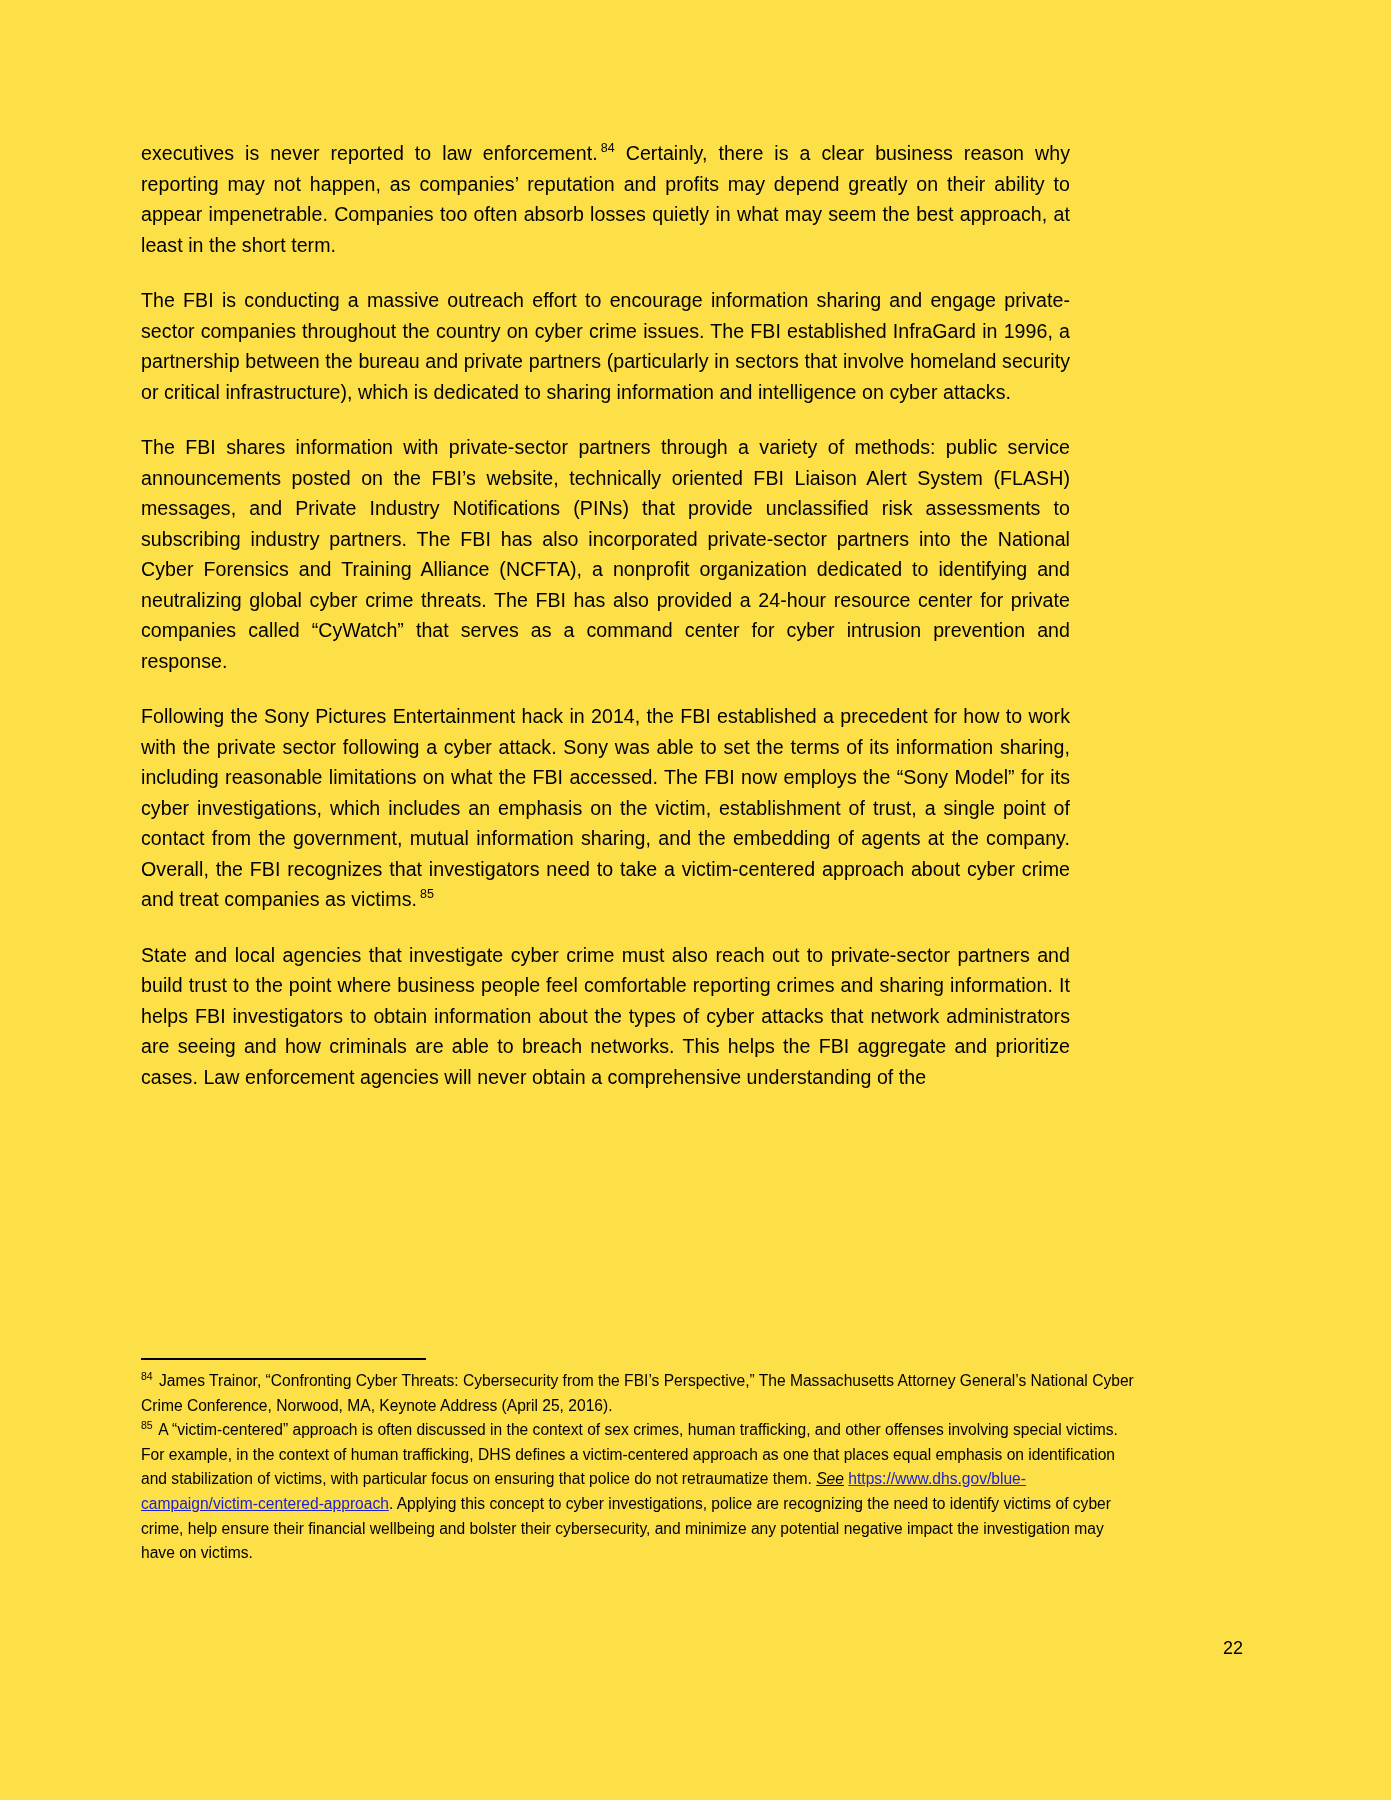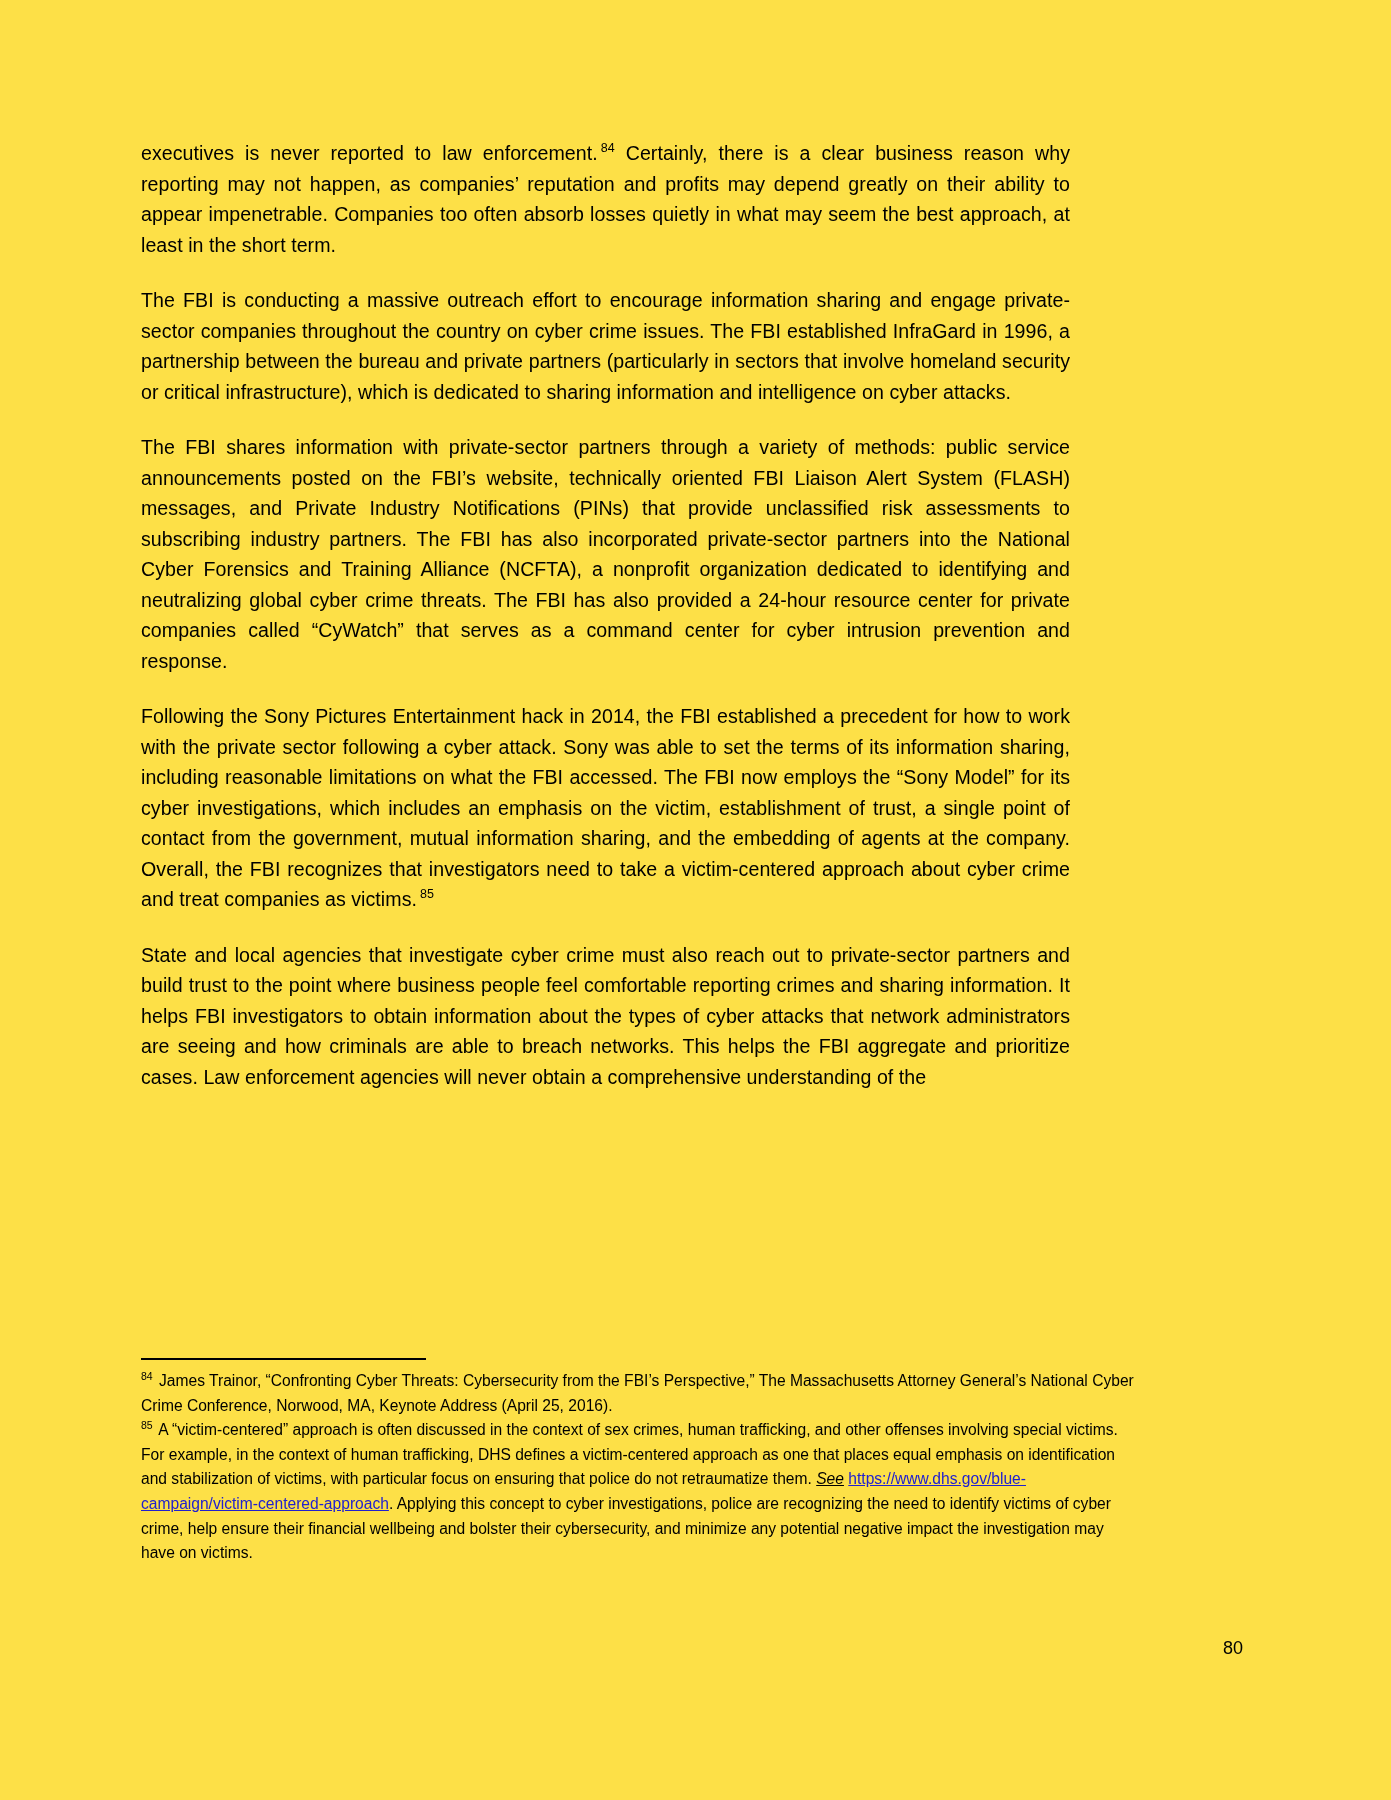--- a/index.html
+++ b/index.html
@@ -111,15 +111,15 @@
   <div class="footnote-area">
 
     <div class="fn-rule"></div>
 
     <p class="footnote"><sup class="fnnum">84</sup><span> James Trainor, “Confronting Cyber Threats: Cybersecurity from the FBI’s Perspective,” The Massachusetts Attorney General’s National Cyber Crime Conference, Norwood, MA, Keynote Address (April 25, 2016).</span></p>
 
     <p class="footnote"><sup class="fnnum">85</sup><span> A “victim-centered” approach is often discussed in the context of sex crimes, human trafficking, and other offenses involving special victims. For example, in the context of human trafficking, DHS defines a victim-centered approach as one that places equal emphasis on identification and stabilization of victims, with particular focus on ensuring that police do not retraumatize them. </span><em class="see">See</em><span> </span><a class="fn-link" href="#">https://www.dhs.gov/blue-campaign/victim-centered-approach</a><span>. Applying this concept to cyber investigations, police are recognizing the need to identify victims of cyber crime, help ensure their financial wellbeing and bolster their cybersecurity, and minimize any potential negative impact the investigation may have on victims.</span></p>
 
   </div>
 
-  <div class="page-number">80</div>
+  <div class="page-number">22</div>
 
 </div>
 
 </body></html>

